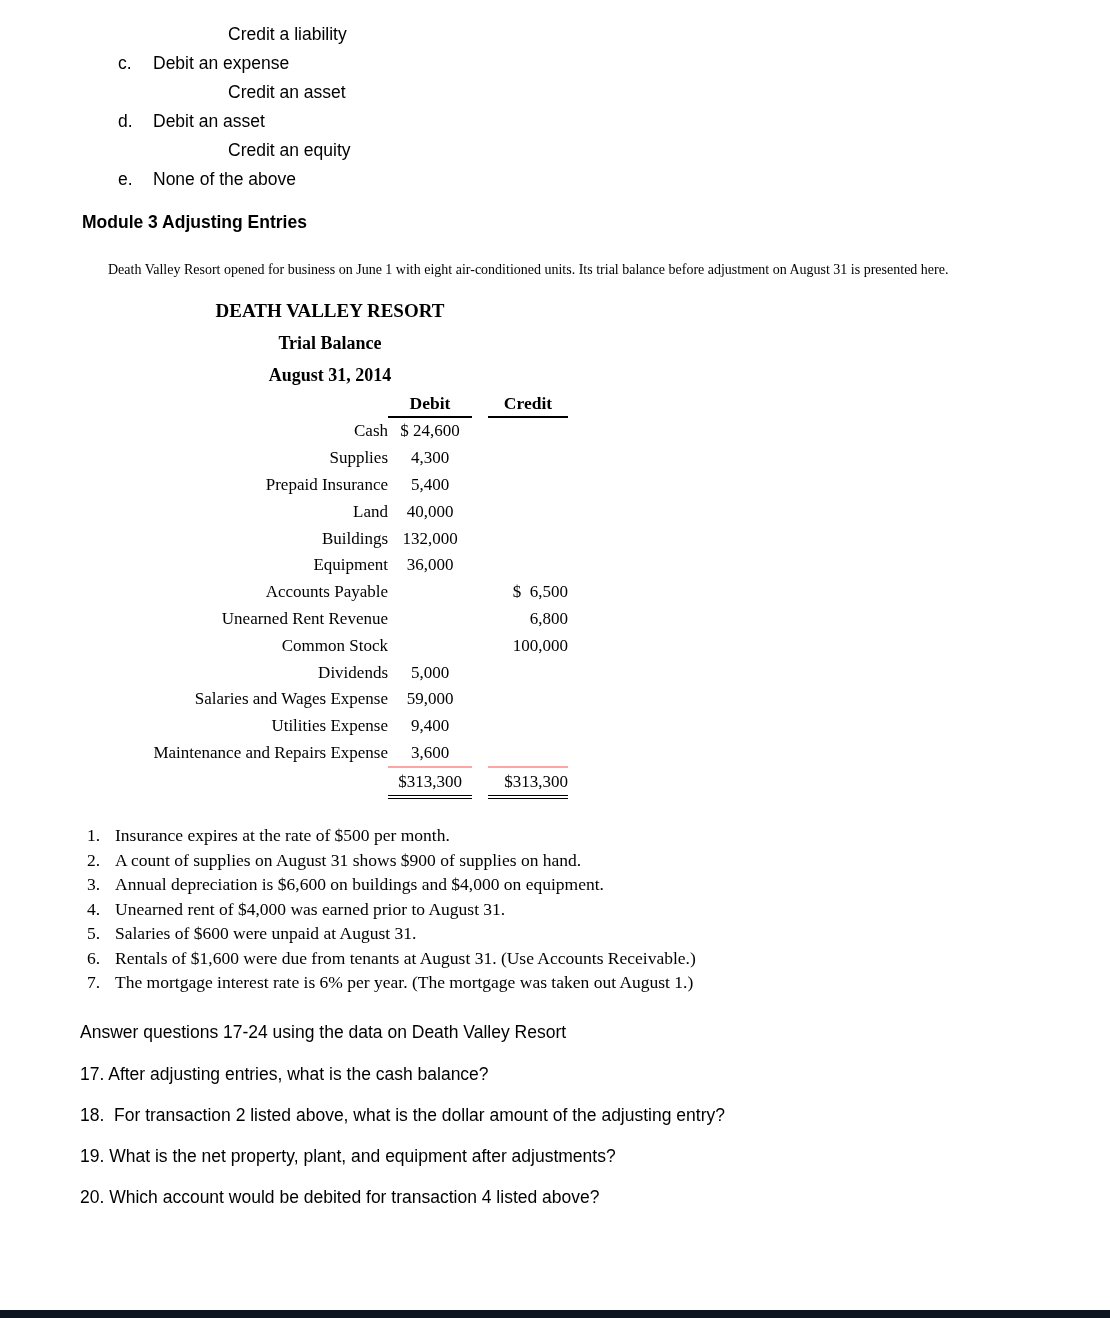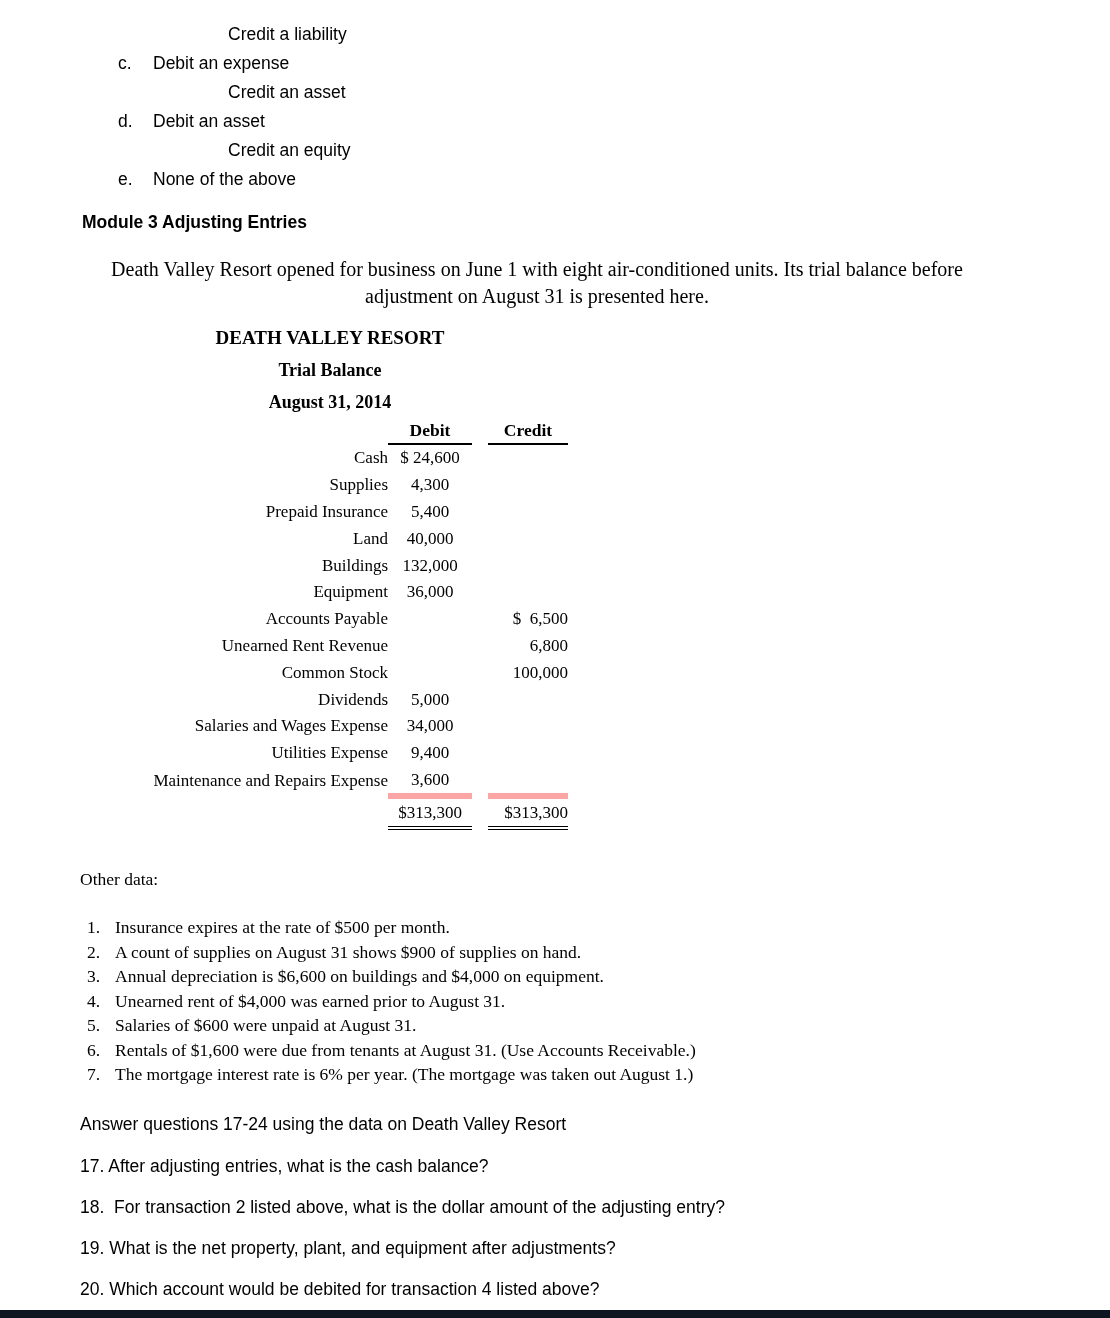--- a/index.html
+++ b/index.html
@@ -28,25 +28,24 @@
   .module-heading {
     margin: 17px 0 0 82px;
     font-family: "Liberation Sans", sans-serif;
     font-size: 17.5px;
     font-weight: 700;
     line-height: 23px;
   }
 
   
   .intro {
-    margin: 22px 0 0 82px;
+    margin: 22px 0 0 108px;
     width: 910px;
-    font-size: 20px;
+    font-size: 14px;
     line-height: 27px;
-    text-align: center;
   }
 
   
   .tb-header {
     margin: 16px 0 0 90px;
     width: 480px;
     text-align: center;
     font-weight: 700;
   }
   .tb-company { font-size: 19px; line-height: 23px; }
@@ -68,21 +67,21 @@
     font-size: 17.5px;
     text-align: center;
     border-bottom: 2px solid #000;
     padding-bottom: 2px;
     height: 24px;
     vertical-align: bottom;
   }
   table.tb thead th.no-line { border-bottom: none; }
   table.tb tbody td { height: 26.8px; vertical-align: middle; }
   tr.last-data td.col-debit,
-  tr.last-data td.col-credit { border-bottom: 6px solid #fca5a5; }
+  tr.last-data td.col-credit { border-bottom: 2px solid #fca5a5; }
   tr.totals td { height: 31px; vertical-align: middle; }
   tr.totals td.col-debit,
   tr.totals td.col-credit { border-bottom: 4px double #000; }
 
   
   .other-label {
     margin: 38px 0 0 80px;
     font-size: 17.5px;
     line-height: 23px;
   }
@@ -221,21 +220,21 @@
         <td class="col-credit">100,000</td>
       </tr>
       <tr>
         <td class="col-account">Dividends</td>
         <td class="col-debit">5,000</td>
         <td class="col-gap"></td>
         <td class="col-credit"></td>
       </tr>
       <tr>
         <td class="col-account">Salaries and Wages Expense</td>
-        <td class="col-debit">34,000</td>
+        <td class="col-debit">59,000</td>
         <td class="col-gap"></td>
         <td class="col-credit"></td>
       </tr>
       <tr>
         <td class="col-account">Utilities Expense</td>
         <td class="col-debit">9,400</td>
         <td class="col-gap"></td>
         <td class="col-credit"></td>
       </tr>
       <tr class="last-data">
@@ -246,21 +245,20 @@
       </tr>
       <tr class="totals">
         <td class="col-account"></td>
         <td class="col-debit">$313,300</td>
         <td class="col-gap"></td>
         <td class="col-credit">$313,300</td>
       </tr>
     </tbody>
   </table>
 
-  <p class="other-label">Other data:</p>
   <div class="other-list">
     <div class="other-item">
       <span class="num">1.</span>
       <span class="txt">Insurance expires at the rate of $500 per month.</span>
     </div>
     <div class="other-item">
       <span class="num">2.</span>
       <span class="txt">A count of supplies on August 31 shows $900 of supplies on hand.</span>
     </div>
     <div class="other-item">

